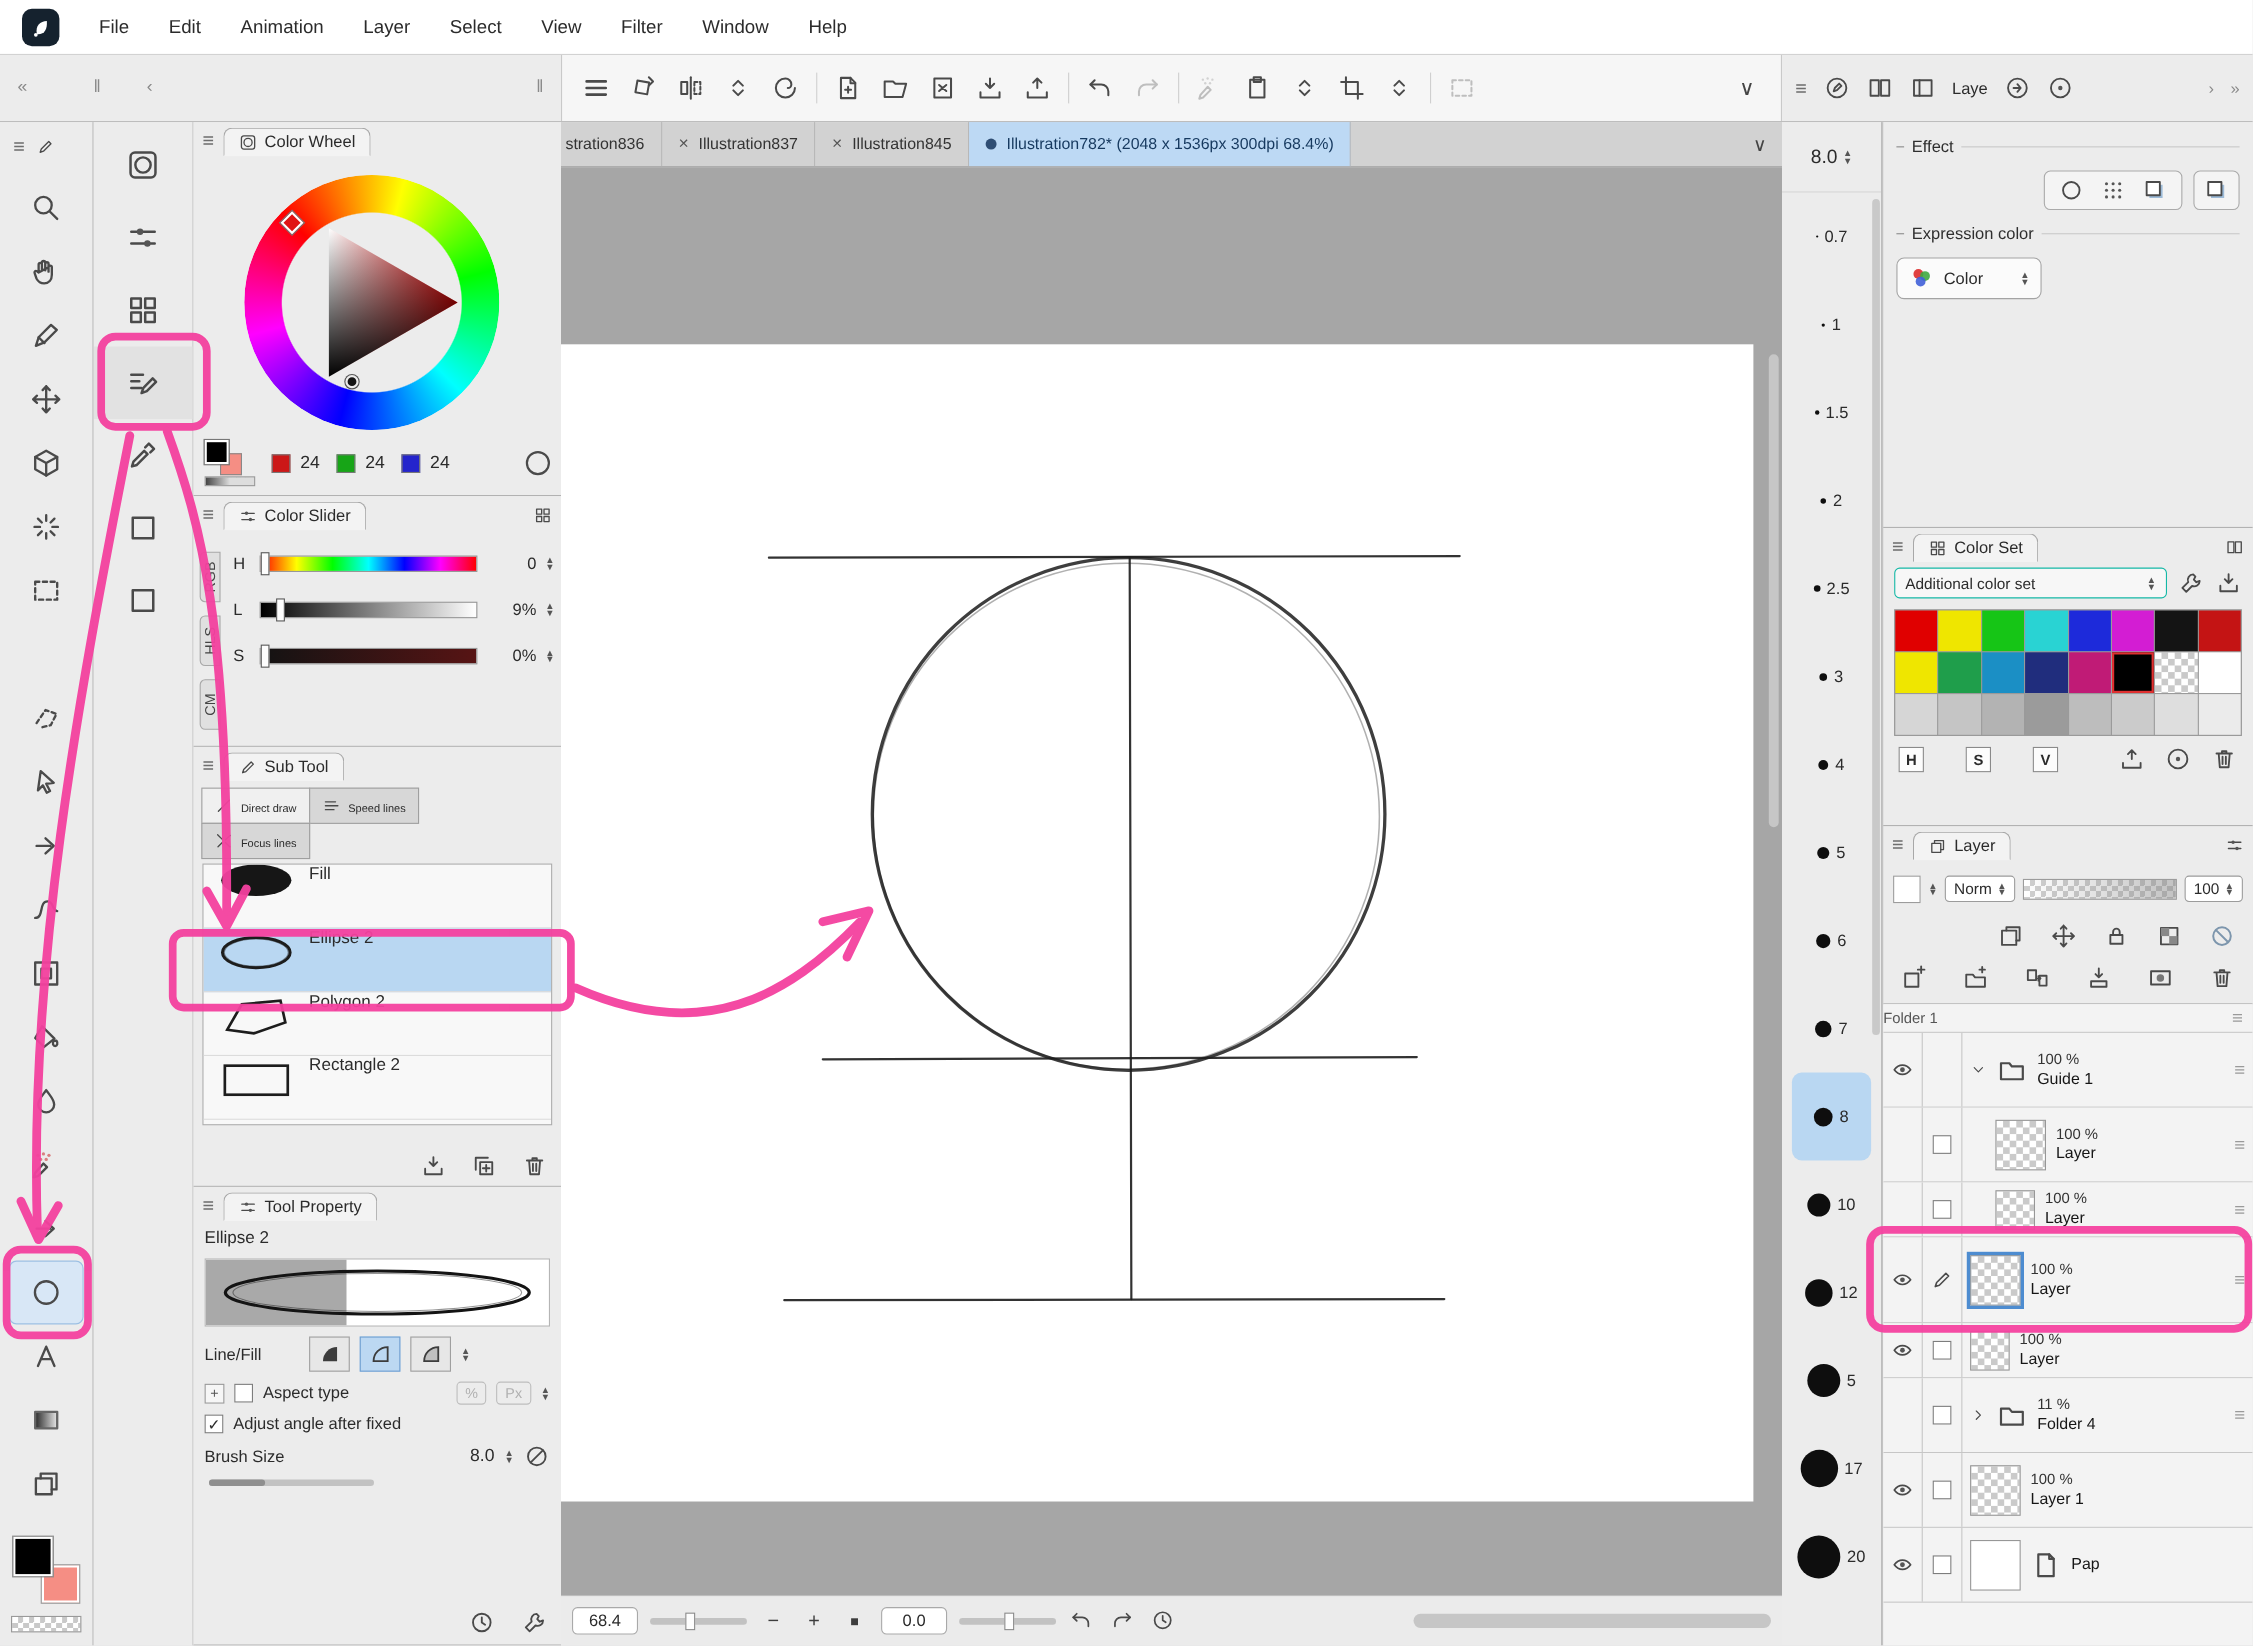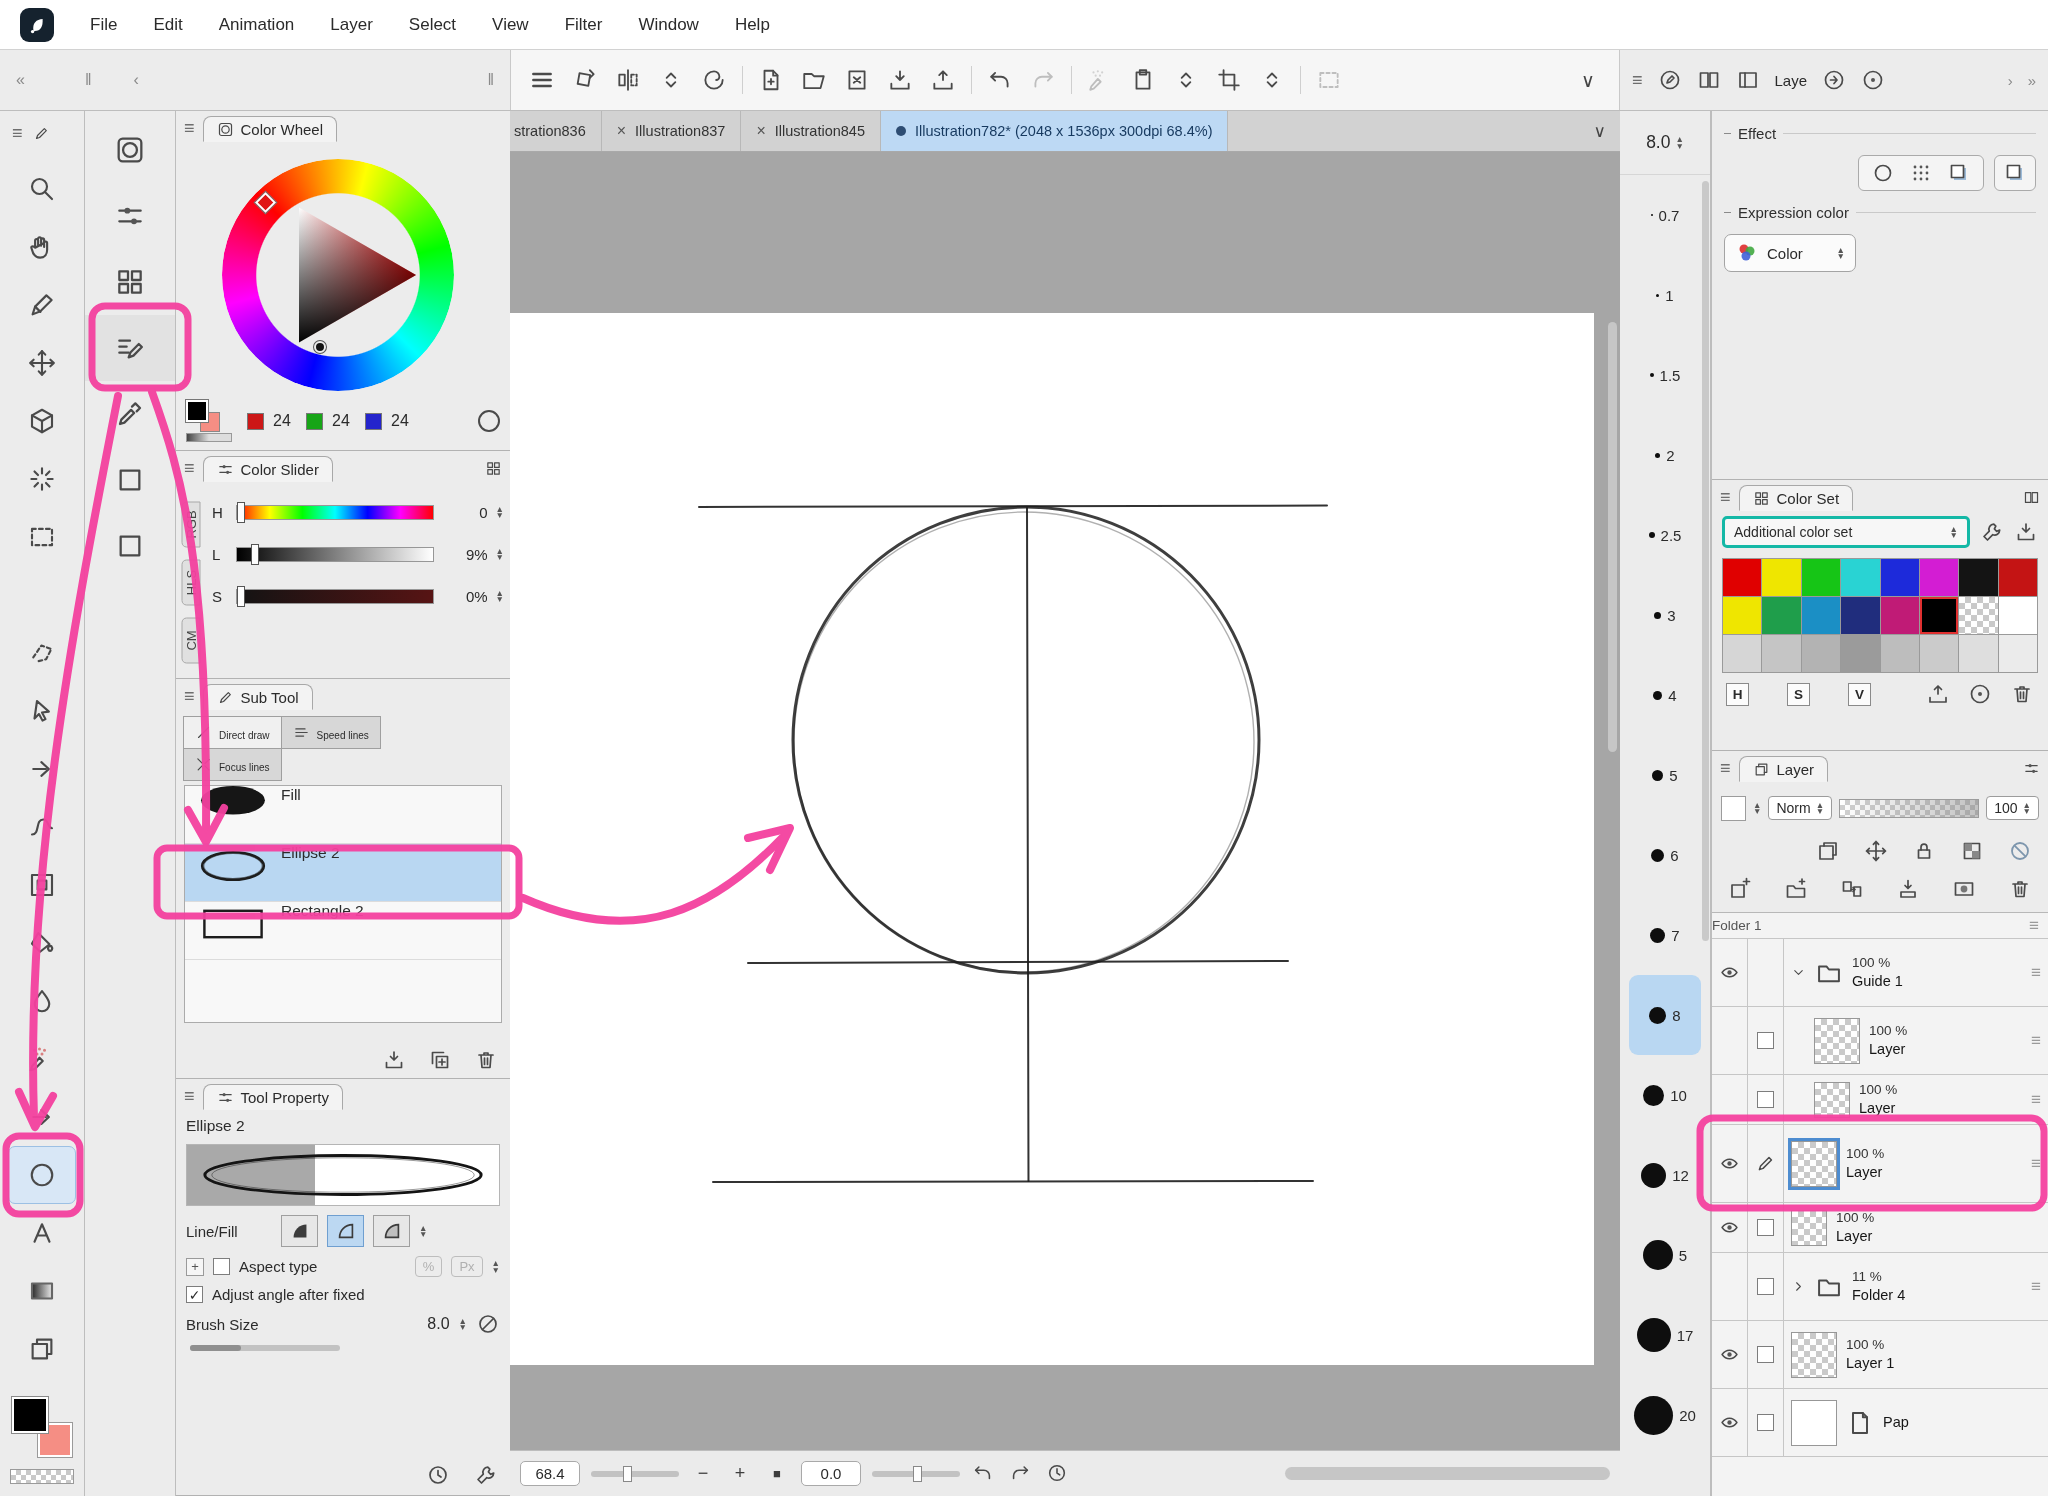--- a/index.html
+++ b/index.html
@@ -158,21 +158,21 @@
   .grouplab::before{content:"";width:7px;height:1px;background:#8a8a8a}
   .grouplab::after{content:"";flex:1;height:1px;background:#c9c9c9}
   #sec-effect{height:369px;border-bottom:1px solid #b2b2b2;padding:14px 12px;display:flex;flex-direction:column;gap:13px}
   .fxicons{display:flex;justify-content:flex-end;gap:10px}
   .fxgroup{display:flex;gap:14px;border:1px solid #aaa;border-radius:6px;background:#f4f4f4;padding:5px 12px}
   .fxone{border:1px solid #aaa;border-radius:6px;background:#f4f4f4;padding:5px 8px;display:flex}
   .colorbtn{width:132px;display:flex;align-items:center;gap:8px;border:1px solid #a4a4a4;background:#fbfbfb;border-radius:7px;padding:6px 10px;font-size:15px}
   .colorbtn span.lbl{flex:1}
   #sec-colorset{height:271px;border-bottom:1px solid #b2b2b2;display:flex;flex-direction:column;overflow:hidden}
   .csctrl{display:flex;gap:10px;padding:2px 10px;align-items:center}
-  .dropdown{flex:1;display:flex;align-items:center;border:3px solid #14b8a6;background:#f7f7f7;border-radius:5px;padding:5px 9px;font-size:14px;gap:6px}
+  .dropdown{flex:1;display:flex;align-items:center;border:1px solid #14b8a6;background:#f7f7f7;border-radius:5px;padding:5px 9px;font-size:14px;gap:6px}
   .dropdown .lbl{flex:1;white-space:nowrap;overflow:hidden}
   #csgrid{margin:8px 10px 0;display:grid;grid-template-columns:repeat(8,1fr);gap:1px;background:#9a9a9a;border:1px solid #9a9a9a}
   .cell{height:37px;background:#fff}
   .cell.checker{background:conic-gradient(#c9c9c9 25%,#fff 0 50%,#c9c9c9 0 75%,#fff 0) 0 0/12px 12px}
   .cell.selc{outline:2.5px solid #e03030;outline-offset:-2.5px}
   .csfoot{display:flex;align-items:center;gap:38px;padding:9px 14px}
   .hsvb{width:23px;height:23px;border:1px solid #8a8a8a;background:#fcfcfc;display:flex;align-items:center;justify-content:center;font-size:13.5px;font-weight:bold}
   .csfoot .ic{margin-left:auto;display:flex;gap:18px}
   #sec-layer{flex:1;display:flex;flex-direction:column;overflow:hidden}
   .blendrow{display:flex;align-items:center;gap:7px;padding:5px 9px;height:46px}
@@ -794,20 +794,28 @@
               <svg viewBox="0 0 64 40">
                 <ellipse cx="32" cy="20" rx="28" ry="12.5" fill="none" stroke="#1d1d1d" stroke-width="2.4"></ellipse>
                 <ellipse cx="32" cy="20" rx="26.5" ry="11.3" fill="none" stroke="#1d1d1d" stroke-width="1" opacity=".5"></ellipse>
               </svg>
             </span>
             <span class="stlabel">Ellipse 2</span>
           </div>
           <div class="stitem">
             <span class="sticon">
               <svg viewBox="0 0 64 40">
+                <path d="M8 31L20 10l32-3 4 18-26 9z" fill="none" stroke="#1d1d1d" stroke-width="2.2"></path>
+              </svg>
+            </span>
+            <span class="stlabel">Polygon 2</span>
+          </div>
+          <div class="stitem">
+            <span class="sticon">
+              <svg viewBox="0 0 64 40">
                 <rect x="6" y="8" width="52" height="24" fill="none" stroke="#1d1d1d" stroke-width="2.2"></rect>
               </svg>
             </span>
             <span class="stlabel">Rectangle 2</span>
           </div>
         </div>
       <div class="stfoot">
         <span class="icon">
             <svg viewBox="0 0 24 24" fill="none" stroke="#4a4a4a" stroke-width="1.7" stroke-linecap="round" stroke-linejoin="round">
               <path d="M12 4v8M8.5 8.5L12 12l3.5-3.5"></path>

